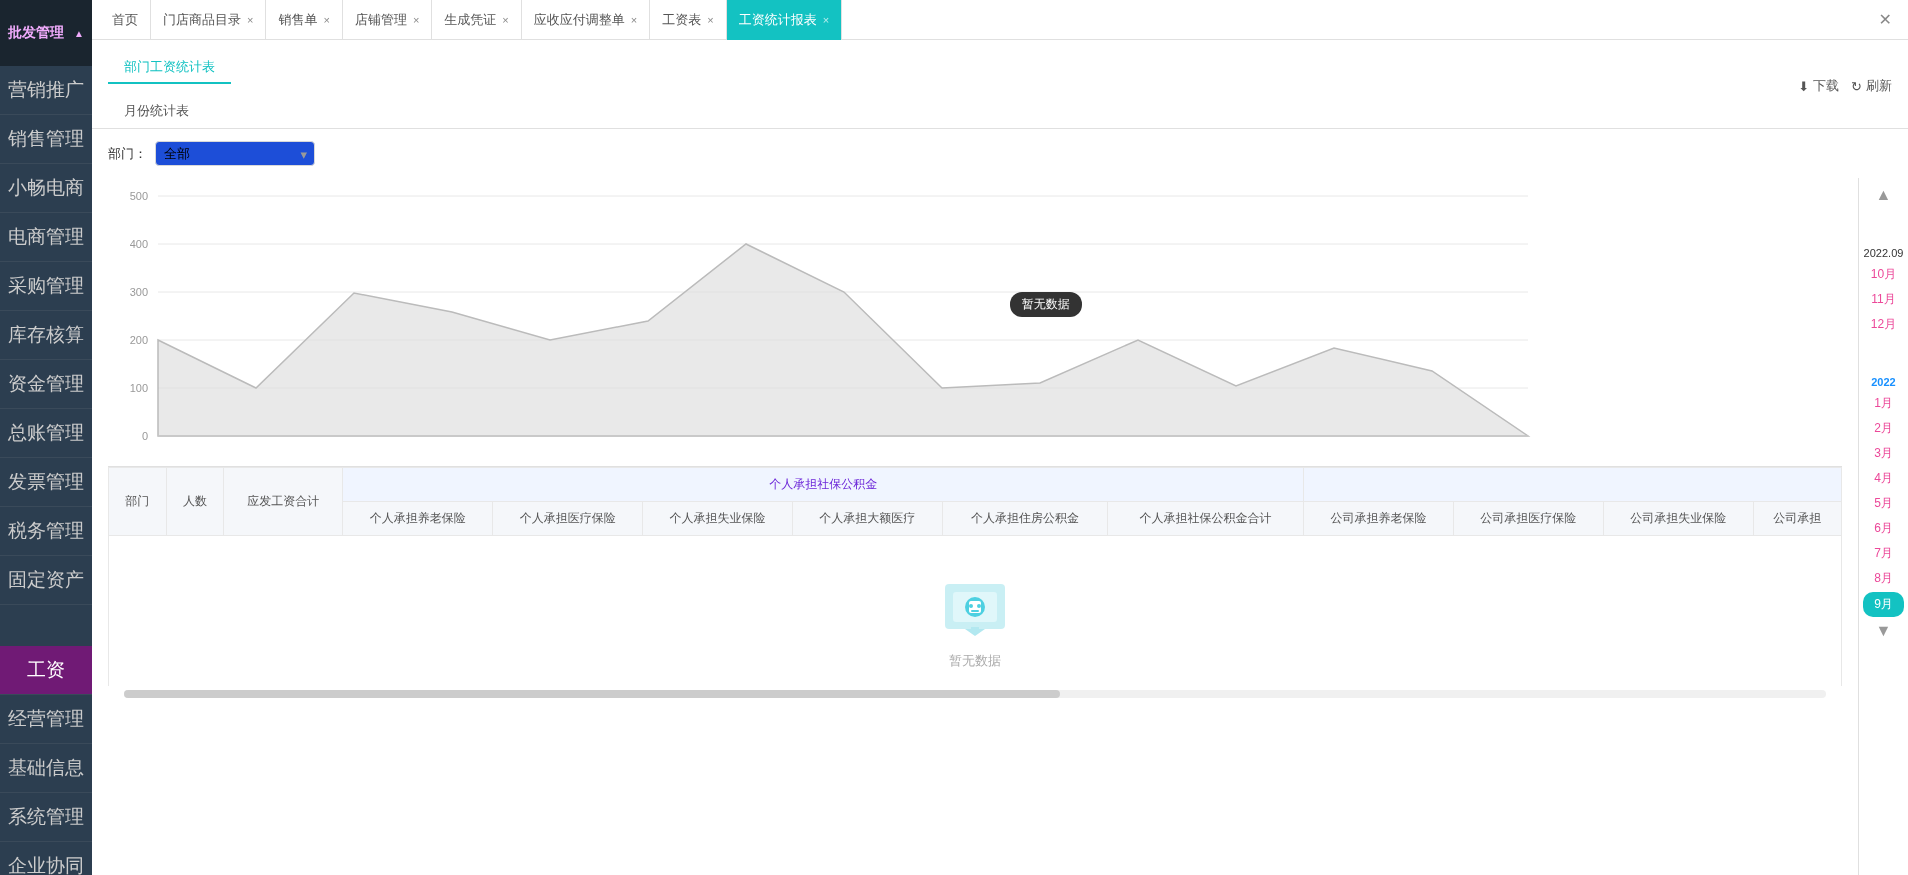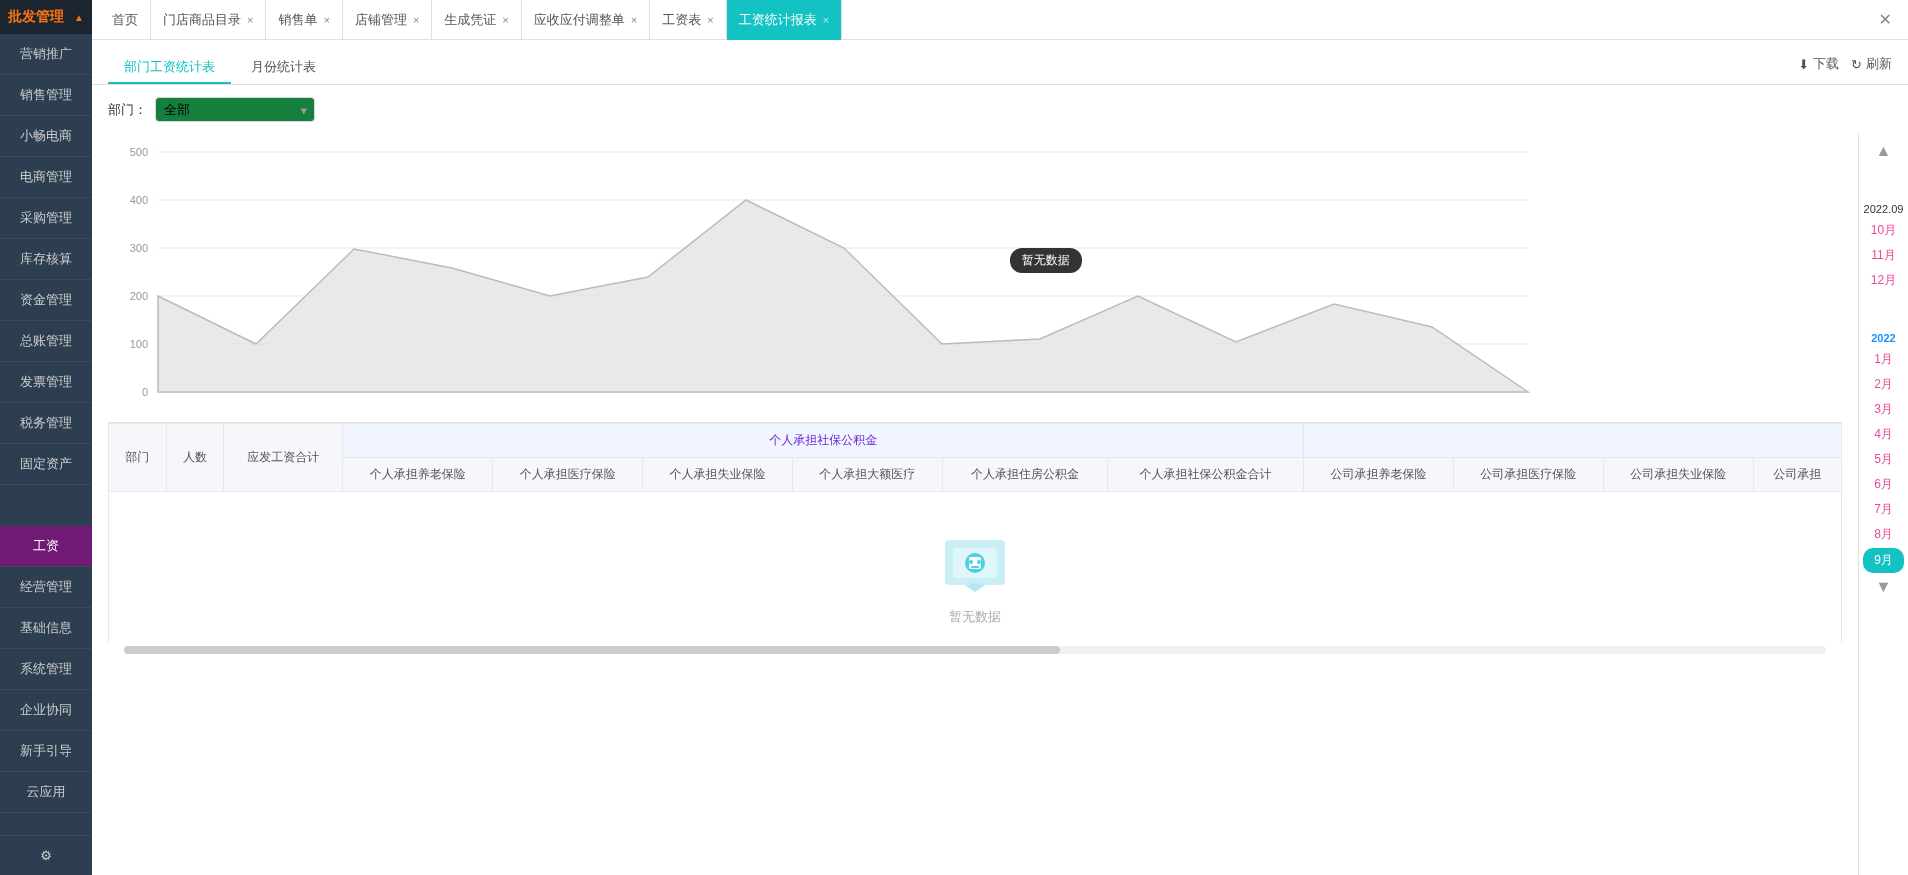--- a/index.html
+++ b/index.html
@@ -9,36 +9,36 @@
     .sidebar {
       width: 92px;
       background: #2c3e50;
       display: flex;
       flex-direction: column;
       height: 100%;
       flex-shrink: 0;
     }
     .sidebar-header {
       background: #1a252f;
-      color: #f97316;
-      padding: 8px 8px;
+      color: #f0abfc;
+      padding: 24px 8px;
       font-size: 14px;
       font-weight: bold;
       display: flex;
       align-items: center;
       justify-content: space-between;
       cursor: pointer;
     }
     .sidebar-header .arrow { font-size: 10px; }
     .sidebar-item {
       color: #ccc;
       padding: 11px 8px;
       text-align: center;
       cursor: pointer;
-      font-size: 13px;
+      font-size: 19px;
       border-bottom: 1px solid #3a4a5a;
     }
     .sidebar-item.active { background: #701a75; color: #fff; margin-top: 41px; }
     .sidebar-footer {
       margin-top: auto;
       padding: 12px 8px;
       text-align: center;
       color: #ccc;
       cursor: pointer;
       border-top: 1px solid #3a4a5a;
@@ -108,21 +108,21 @@
     }
 
     
     .sub-tab-bar {
       display: flex;
       align-items: center;
       padding: 12px 16px 0;
       border-bottom: 1px solid #e0e0e0;
       justify-content: space-between;
     }
-    .sub-tabs { display: flex; gap: 4px; }
+    .sub-tabs { display: flex; gap: 12px; flex-direction: column; }
     .sub-tab {
       padding: 6px 16px;
       cursor: pointer;
       font-size: 13px;
       color: #555;
       border-bottom: 2px solid transparent;
     }
     .sub-tab.active { color: #13c2c2; border-bottom: 2px solid #13c2c2; }
     .sub-tab-actions {
       display: flex;
@@ -146,21 +146,21 @@
       gap: 8px;
       font-size: 13px;
     }
     .filter-label { color: #333; }
     .filter-select {
       border: 1px solid #d9d9d9;
       border-radius: 4px;
       padding: 4px 28px 4px 8px;
       font-size: 13px;
       appearance: none;
-      background: #15803d;
+      background: #1d4ed8;
       cursor: pointer;
       width: 160px;
       position: relative;
     }
     .filter-select-wrap {
       position: relative;
       display: inline-block;
     }
     .filter-select-wrap::after {
       content: '▾';

